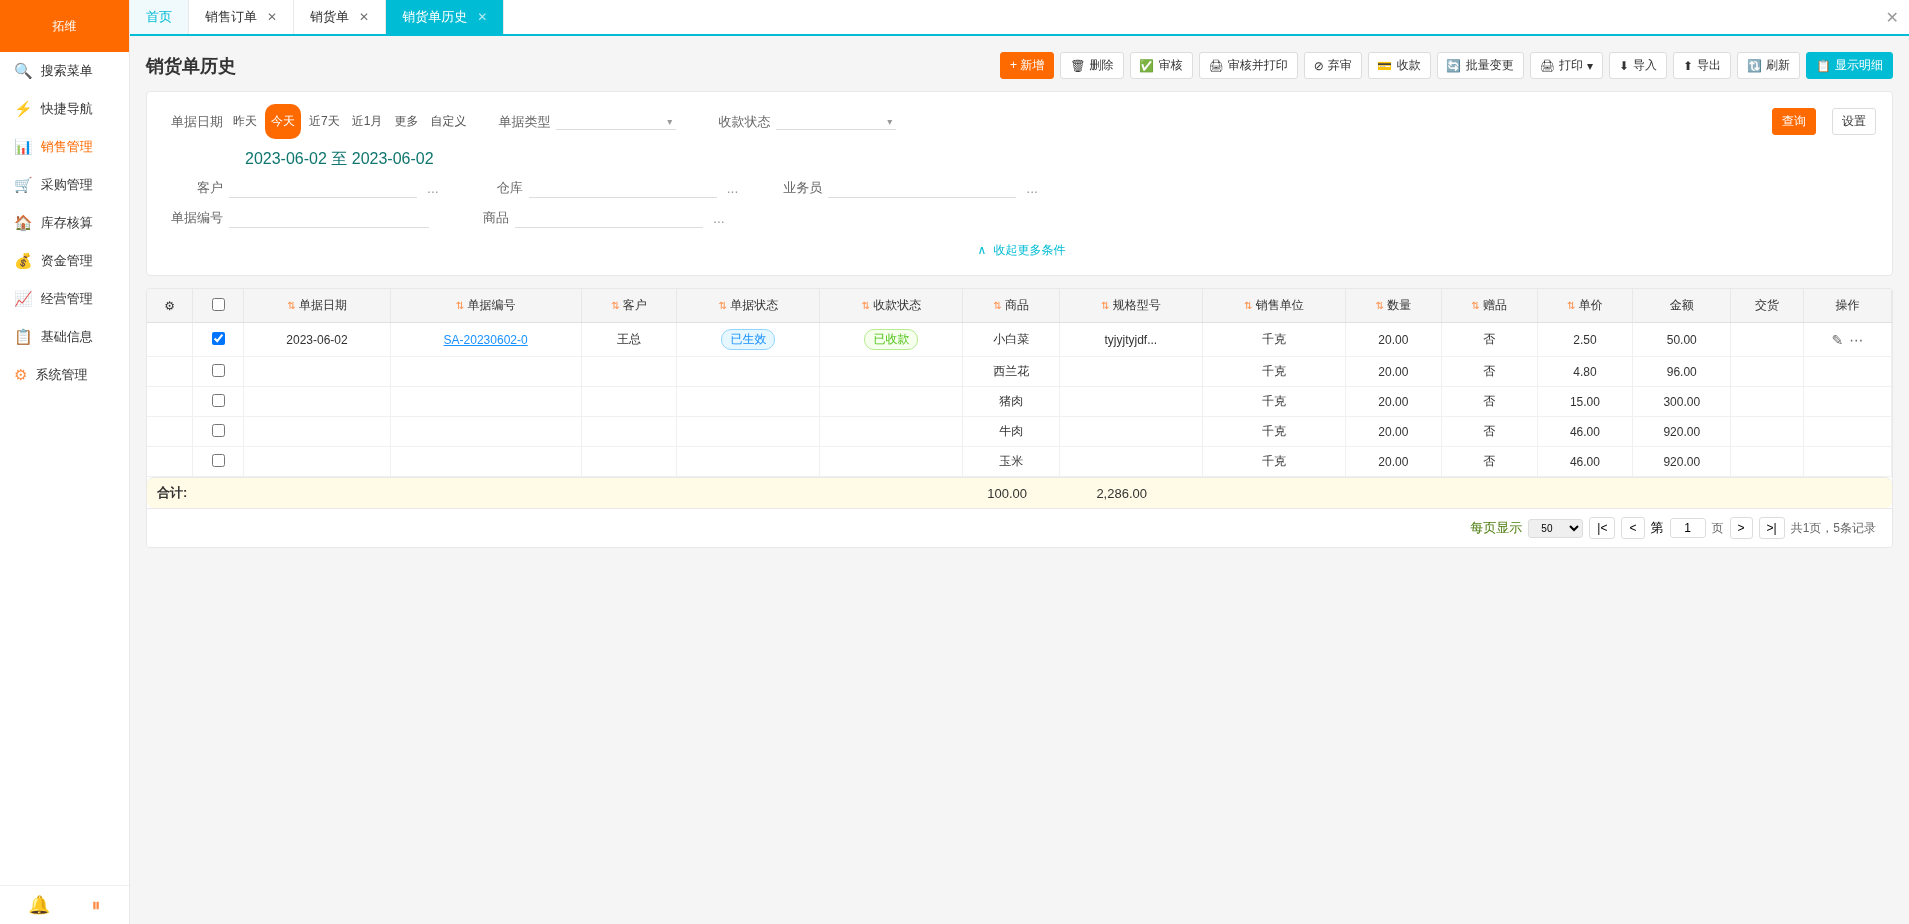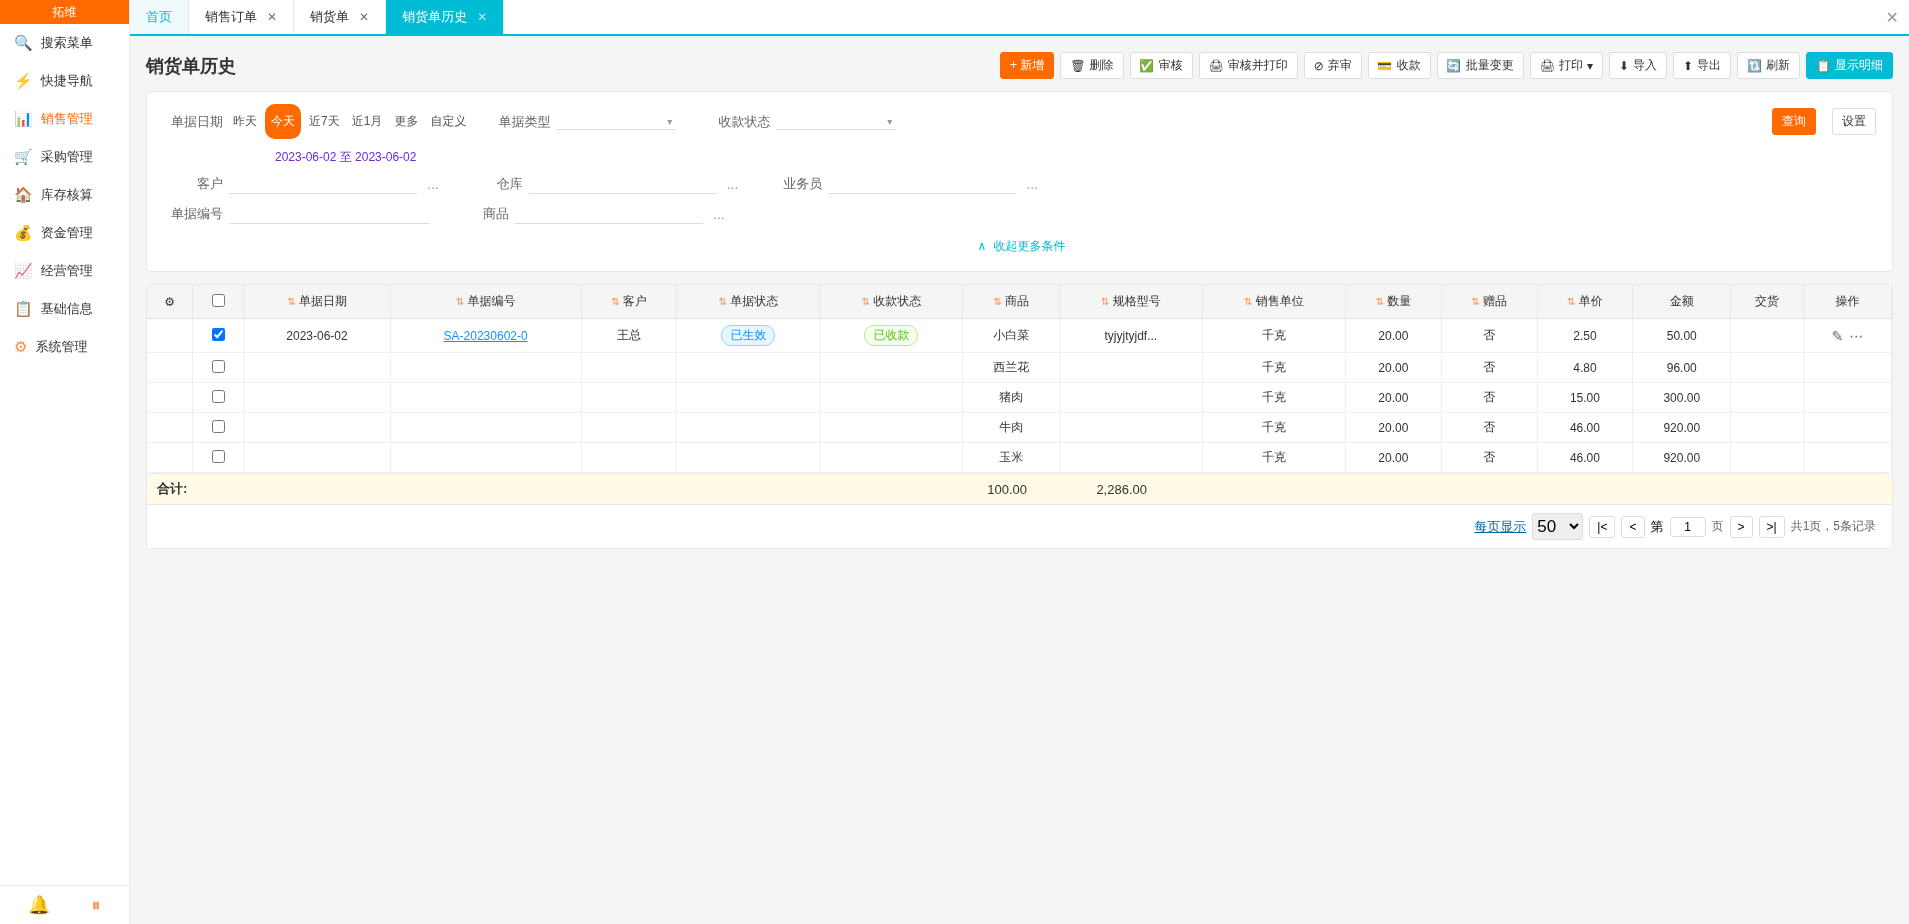--- a/index.html
+++ b/index.html
@@ -14,21 +14,21 @@
       flex-direction: column;
       height: 100%;
       flex-shrink: 0;
     }
     .sidebar-logo {
       background: #ff6a00;
       color: #fff;
       font-size: 12px;
       padding: 6px 10px;
       text-align: center;
-      height: 24px;
+      height: 52px;
       display: flex;
       align-items: center;
       justify-content: center;
     }
     .sidebar-item {
       display: flex;
       align-items: center;
       padding: 10px 14px;
       cursor: pointer;
       color: #333;
@@ -161,22 +161,22 @@
     .footer-label { min-width: 50px; font-weight: bold; }
     .footer-qty { min-width: 860px; text-align: right; padding-right: 40px; }
     .footer-amount { min-width: 80px; text-align: right; }
 
     
     .pagination {
       display: flex; align-items: center; justify-content: flex-end;
       padding: 8px 16px; background: #fff; border-top: 1px solid #e8e8e8;
       font-size: 13px; gap: 6px;
     }
-    .page-size-label { color: #0369a1; text-decoration: underline; }
-    .page-size-select { border: 1px solid #ddd; padding: 2px 0; border-radius: 3px; font-size: 17px; }
+    .page-size-label { color: #4d7c0f; }
+    .page-size-select { border: 1px solid #ddd; padding: 2px 8px; border-radius: 3px; font-size: 10px; }
     .page-btn { border: 1px solid #ddd; background: #fff; padding: 3px 7px; cursor: pointer; border-radius: 3px; font-size: 12px; }
     .page-btn:disabled { color: #ccc; cursor: not-allowed; }
     .page-input { width: 36px; border: 1px solid #ddd; text-align: center; padding: 2px; border-radius: 3px; font-size: 12px; }
     .page-info { color: #666; font-size: 12px; }
   </style>
 </head>
 <body>
 
 <div class="sidebar">
   <div class="sidebar-logo">拓维</div>
@@ -328,21 +328,21 @@
             <span></span>
             <span class="dropdown-arrow">▾</span>
           </div>
         </div>
         <div style="display:flex; gap:16px; margin-left: auto;">
           <button class="toolbar-btn orange">查询</button>
           <button class="toolbar-btn">设置</button>
         </div>
       </div>
 
-      <div style="margin-left: 112px; margin-bottom: 8px; font-size: 12px; color: #6d28d9;">2023-06-02 至 2023-06-02</div>
+      <div style="margin-left: 82px; margin-bottom: 8px; font-size: 16px; color: #0f766e;">2023-06-02 至 2023-06-02</div>
 
       <div class="filter-row">
         <div class="filter-item">
           <span class="filter-label">客户</span>
           <input class="filter-input" type="text" style="">
           <span class="ellipsis-btn">...</span>
         </div>
         <div class="filter-item">
           <span class="filter-label">仓库</span>
           <input class="filter-input" type="text" style="">

